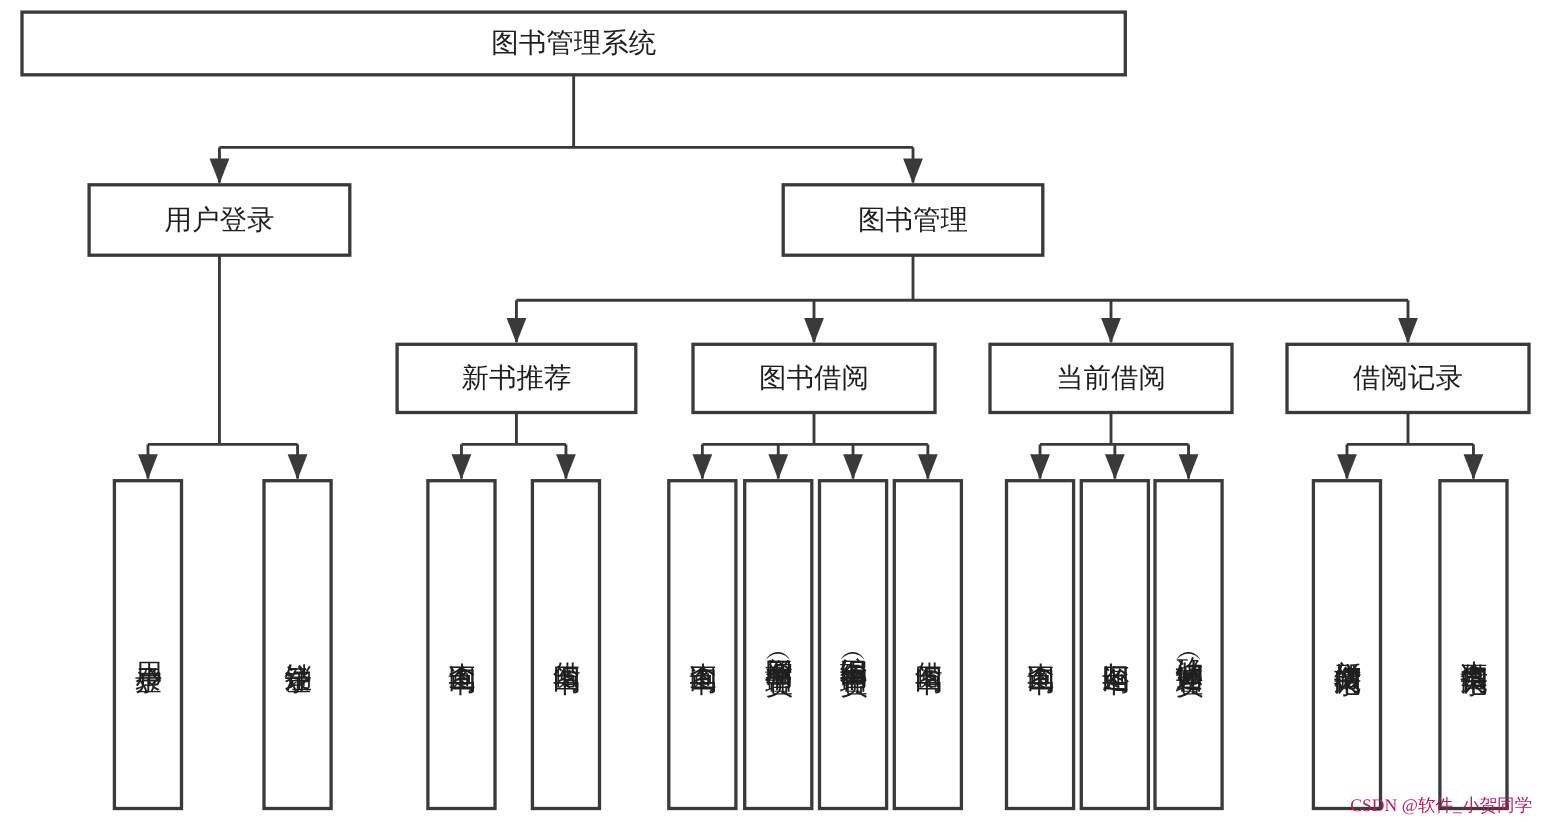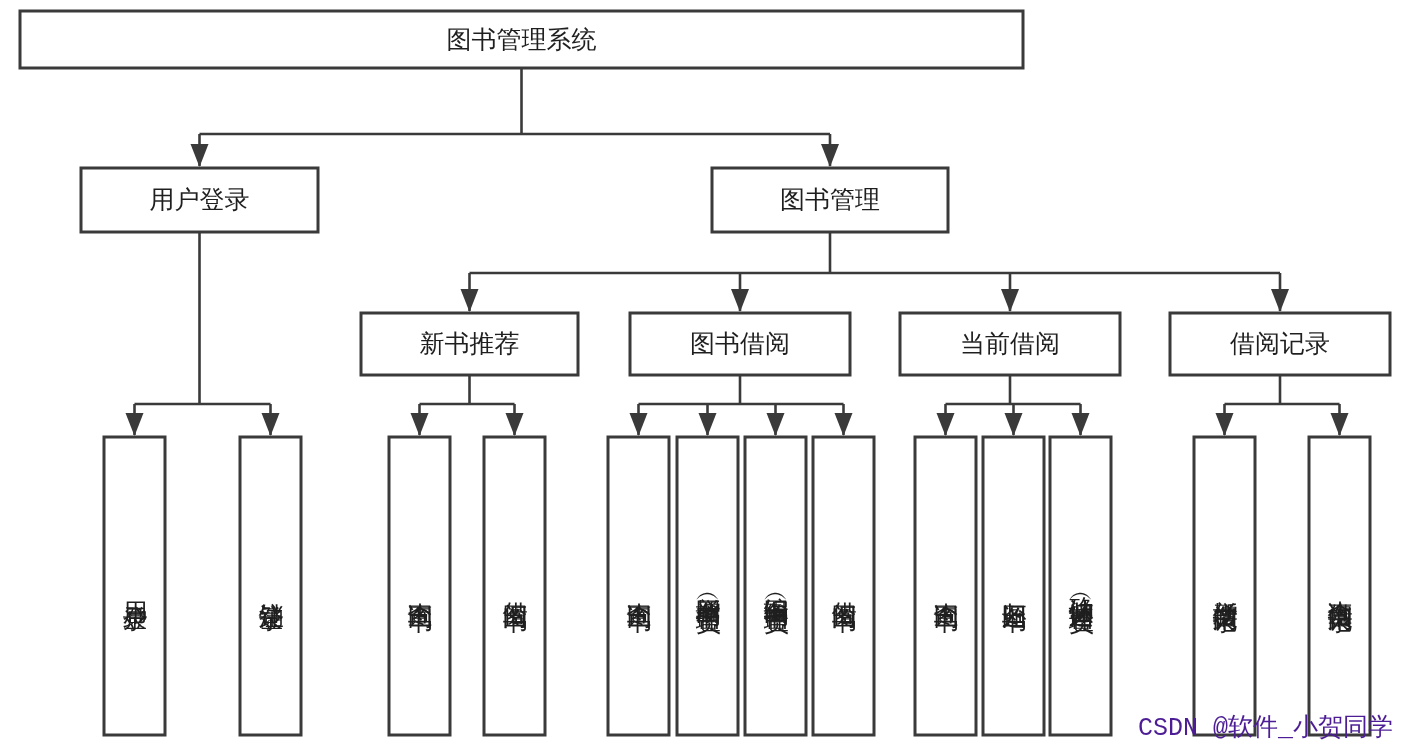--- a/index.html
+++ b/index.html
@@ -60,23 +60,23 @@
     display: flex;
     align-items: center;
     justify-content: center;
     white-space: nowrap;
     pointer-events: none;
   }
   .watermark {
     position: absolute;
     right: 8px;
     bottom: 4px;
-    font-family: Liberation Mono, monospace;
-    font-size: 25px;
-    color: #4c1d95;
+    font-family: Liberation Serif, serif;
+    font-size: 16px;
+    color: #be185d;
     white-space: nowrap;
   }
 </style>
 </head>
 <body>
 
 <div id="diagram-root">
   <svg class="diagram" viewBox="0 0 1405 747" xmlns="http://www.w3.org/2000/svg">
     <g id="connectors-layer">
         <path d="M 521.5 68 L 521.5 134" class="connector"></path>

